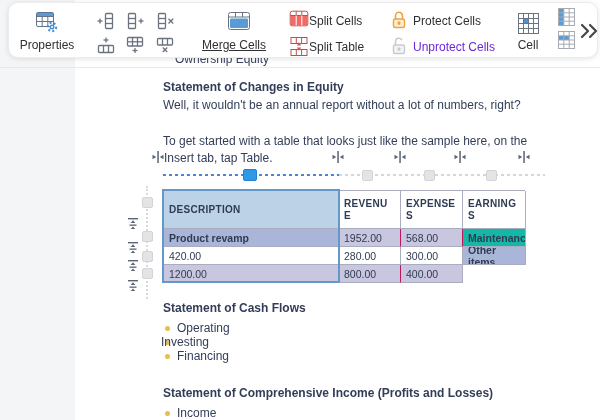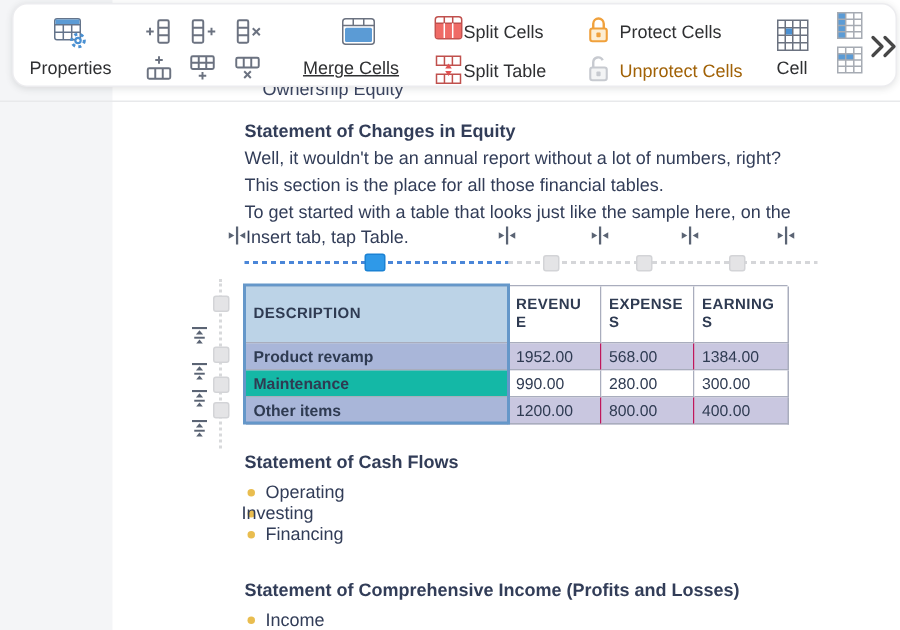--- a/index.html
+++ b/index.html
@@ -15,21 +15,21 @@
 
   
   .toolbar {
     position:absolute; left:8px; top:2px; width:590px; height:56px;
     background:#ffffff; border:1px solid #ececef; border-radius:10px;
     box-shadow:0 1px 5px rgba(60,64,67,.14); z-index:10;
   }
   .toolbar .abs { position:absolute; }
   .tb-label { font-size:12px; color:#2f3032; white-space:nowrap; }
   .tb-label.center { text-align:center; }
-  .tb-label.disabled { color:#a16207; }
+  .tb-label.disabled { color:#6d28d9; }
 
   
   .doc { position:absolute; left:0; top:0; width:600px; height:420px; z-index:3;margin-left:45px; }
   .t { position:absolute; font-size:12px; line-height:14px; color:#323d58; white-space:nowrap; }
   .t.bold { font-weight:bold; }
   .bullet-dot { position:absolute; width:5px; height:5px; border-radius:50%; background:#e9bd4f; }
 
   
   .dash-blue { position:absolute; height:2px;
     background:repeating-linear-gradient(90deg,#4a86d8 0 3px,transparent 3px 6px); }
@@ -72,21 +72,20 @@
 
 <div class="page"></div>
 <div class="header-divider"></div>
 
 <div class="doc">
 
   <div class="t" style="left:130px; top:52px; color:#3a4460;">Ownership Equity</div>
 
   <div class="t bold" style="left:118px; top:80px;">Statement of Changes in Equity</div>
   <div class="t" style="left:118px; top:98px;">Well, it wouldn't be an annual report without a lot of numbers, right?</div>
-  <div class="t" style="left:118px; top:116px;">This section is the place for all those financial tables.</div>
   <div class="t" style="left:118px; top:134px;">To get started with a table that looks just like the sample here, on the</div>
   <div class="t" style="left:119px; top:151px;">Insert tab, tap Table.</div>
 
   <svg class="marker" style="left:106px; top:150px;" width="14" height="14">
       <rect x="6.3" y="1" width="1.5" height="12" fill="#5b6474"></rect>
       <path d="M1.5,4.8 L5.2,7 L1.5,9.2 Z" fill="#5b6474"></path>
       <path d="M12.5,4.8 L8.8,7 L12.5,9.2 Z" fill="#5b6474"></path>
     </svg>
   <svg class="marker" style="left:286px; top:150px;" width="14" height="14">
       <rect x="6.3" y="1" width="1.5" height="12" fill="#5b6474"></rect>
@@ -168,24 +167,23 @@
     <div class="cell hdr bg-white">
         <div>
           <span class="ln">EARNING</span>
           <span class="ln">S</span>
         </div>
       </div>
 
     <div class="cell selcol-lav">Product revamp</div>
     <div class="cell bg-lav inner">1952.00</div>
     <div class="cell bg-lav inner">568.00</div>
-    <div class="cell bg-lav">1384.00</div>
 
     <div class="cell selcol-white">Maintenance</div>
-    <div class="cell bg-white">990.00</div>
+    <div class="cell bg-white">420.00</div>
     <div class="cell bg-white">280.00</div>
     <div class="cell bg-white">300.00</div>
 
     <div class="cell selcol-lav">Other items</div>
     <div class="cell bg-lav inner">1200.00</div>
     <div class="cell bg-lav inner">800.00</div>
     <div class="cell bg-lav">400.00</div>
   </div>
   <div class="sel-overlay"></div>
 

